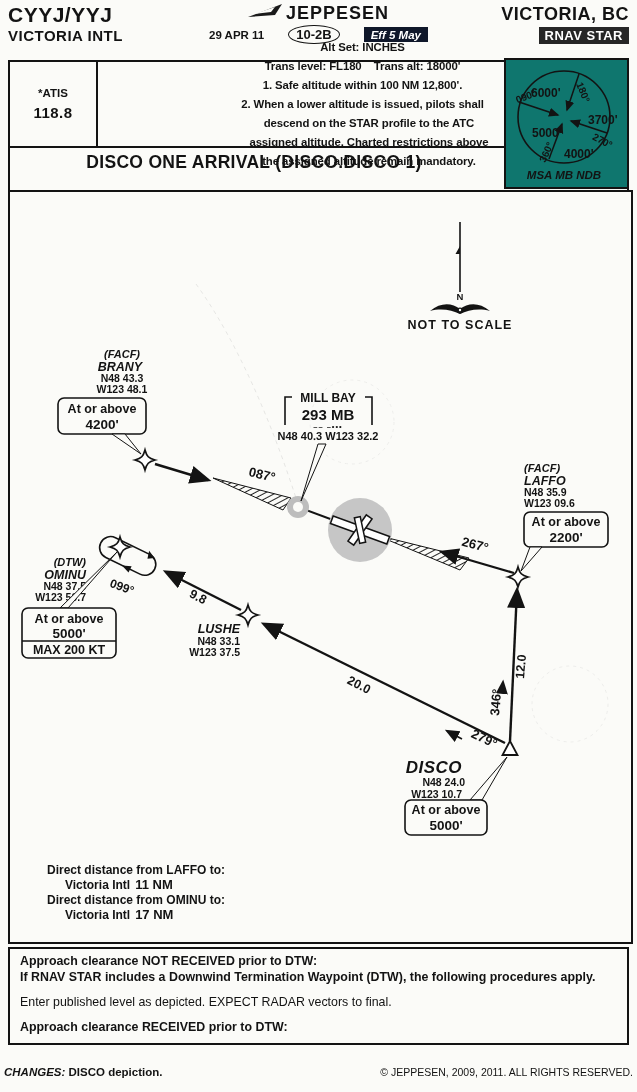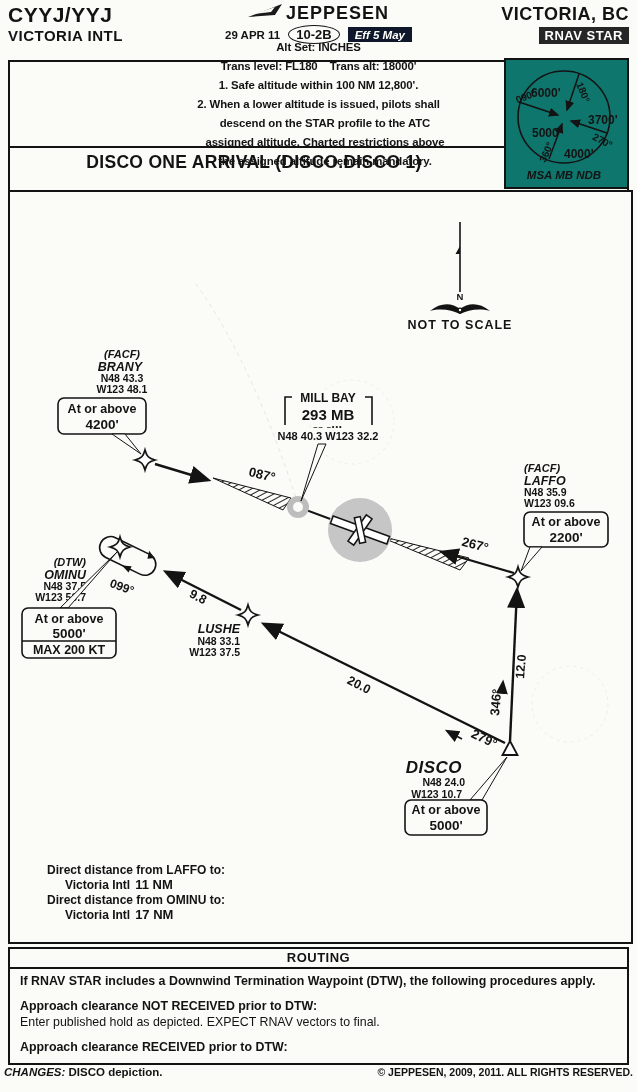--- a/index.html
+++ b/index.html
@@ -4,21 +4,21 @@
 <style>
   html,body{margin:0;padding:0;}
   body{width:637px;height:1092px;position:relative;background:#fbfbf8;
        font-family:"Liberation Sans",sans-serif;color:#131313;-webkit-font-smoothing:antialiased;}
   .abs{position:absolute;}
   
   .hdr-icao{left:8px;top:4px;font-size:21px;font-weight:bold;letter-spacing:.5px;line-height:1;}
   .hdr-apt{left:8px;top:27px;font-size:15px;font-weight:bold;letter-spacing:.5px;}
   .hdr-center{left:0;right:0;top:3px;text-align:center;}
   .logo-row{display:inline-flex;align-items:flex-start;gap:4px;font-size:18px;font-weight:bold;letter-spacing:1px;}
-  .hdr-sub{left:0;right:0;top:25px;text-align:center;display:flex;justify-content:center;align-items:center;gap:8px;}
+  .hdr-sub{left:0;right:0;top:25px;text-align:center;display:flex;justify-content:center;align-items:center;gap:24px;}
   .hdr-date{font-size:11.5px;font-weight:bold;}
   .idx-oval{border:1.8px solid #131313;border-radius:50%;padding:1px 7px;font-size:13px;font-weight:bold;}
   .badge{background:#0f172a;color:#fff;font-weight:bold;font-style:italic;font-size:11.5px;padding:1.5px 7px;}
   .hdr-city{right:8px;top:4px;font-size:18px;font-weight:bold;letter-spacing:.5px;text-align:right;}
   .hdr-type{right:8px;top:26px;text-align:right;}
   .badge2{background:#262626;color:#fff;font-weight:bold;font-size:13px;padding:1px 6px;letter-spacing:.5px;}
   
   .info-box{left:8px;top:60px;width:617px;height:84px;border:2px solid #131313;display:flex;}
   .cell{border-right:2px solid #131313;display:flex;flex-direction:column;align-items:center;justify-content:center;gap:5px;}
   .c1{width:86px;}.c2{width:88px;}
@@ -39,21 +39,21 @@
   .routing-hdr{text-align:center;font-size:13px;font-weight:bold;letter-spacing:.5px;border-bottom:2px solid #131313;padding:1px 0 2px;}
   .routing-body{padding:5px 10px 7px;font-size:12.4px;line-height:1.28;}
   .routing-body p{margin:0 0 9px;}
   .routing-body p:last-child{margin-bottom:0;}
   .b{font-weight:bold;}
   
   .footer{left:4px;right:4px;top:1066px;display:flex;justify-content:space-between;align-items:flex-start;}
   .chg{font-size:11.5px;}
   .chg .l{font-weight:bold;font-style:italic;}
   .chg .v{font-weight:bold;}
-  .copy{font-size:10.5px;font-weight:bold;}
+  .copy{font-size:10.5px;font-weight:normal;}
 </style>
 </head>
 <body>
 
 <div class="abs hdr-icao">CYYJ/YYJ</div>
 <div class="abs hdr-apt">VICTORIA INTL</div>
 
 <div class="abs hdr-center">
   <span class="logo-row">
     <svg width="34" height="16" viewBox="0 0 34 16">
@@ -68,20 +68,24 @@
   <span class="idx-oval">10-2B</span>
   <span class="badge">Eff 5 May</span>
 </div>
 
 <div class="abs hdr-city">VICTORIA, BC</div>
 <div class="abs hdr-type">
   <span class="badge2">RNAV STAR</span>
 </div>
 
 <div class="abs info-box">
+  <div class="cell c1">
+    <div class="lab">*ATIS</div>
+    <div class="val">118.8</div>
+  </div>
   <div class="cell c3">
     <div>Alt Set: INCHES</div>
     <div>Trans level: FL180&nbsp;&nbsp;&nbsp;&nbsp;Trans alt: 18000'</div>
     <div>1. Safe altitude within 100 NM 12,800'.</div>
     <div>2. When a lower altitude is issued, pilots shall</div>
     <div class="indent">descend on the STAR profile to the ATC</div>
     <div class="indent">assigned altitude. Charted restrictions above</div>
     <div class="indent">the assigned altitude remain mandatory.</div>
   </div>
 </div>
@@ -256,25 +260,24 @@
   <g>
     <text x="37" y="682" font-size="12" font-weight="bold">Direct distance from LAFFO to:</text>
     <text x="55" y="697" font-size="12" font-weight="bold"><tspan>Victoria Intl</tspan><tspan dx="5" font-size="13">11 NM</tspan></text>
     <text x="37" y="712" font-size="12" font-weight="bold">Direct distance from OMINU to:</text>
     <text x="55" y="727" font-size="12" font-weight="bold"><tspan>Victoria Intl</tspan><tspan dx="5" font-size="13">17 NM</tspan></text>
   </g>
 </svg>
 </div>
 
 <div class="abs routing-box">
-  <div class="routing-hdr">ROUTING</div>
   <div class="routing-body">
+    <p style="margin-bottom:0" class="b">Approach clearance NOT RECEIVED prior to DTW:</p>
     <p class="b">If RNAV STAR includes a Downwind Termination Waypoint (DTW), the following procedures apply.</p>
-    <p style="margin-bottom:0" class="b">Approach clearance NOT RECEIVED prior to DTW:</p>
-    <p>Enter published hold as depicted. EXPECT RNAV vectors to final.</p>
+    <p>Enter published level as depicted. EXPECT RADAR vectors to final.</p>
     <p style="margin-bottom:0" class="b">Approach clearance RECEIVED prior to DTW:</p>
   </div>
 </div>
 
 <div class="abs footer">
   <div class="chg">
     <span class="l">CHANGES:</span>
     <span class="v">DISCO depiction.</span>
   </div>
   <div class="copy">© JEPPESEN, 2009, 2011. ALL RIGHTS RESERVED.</div>

